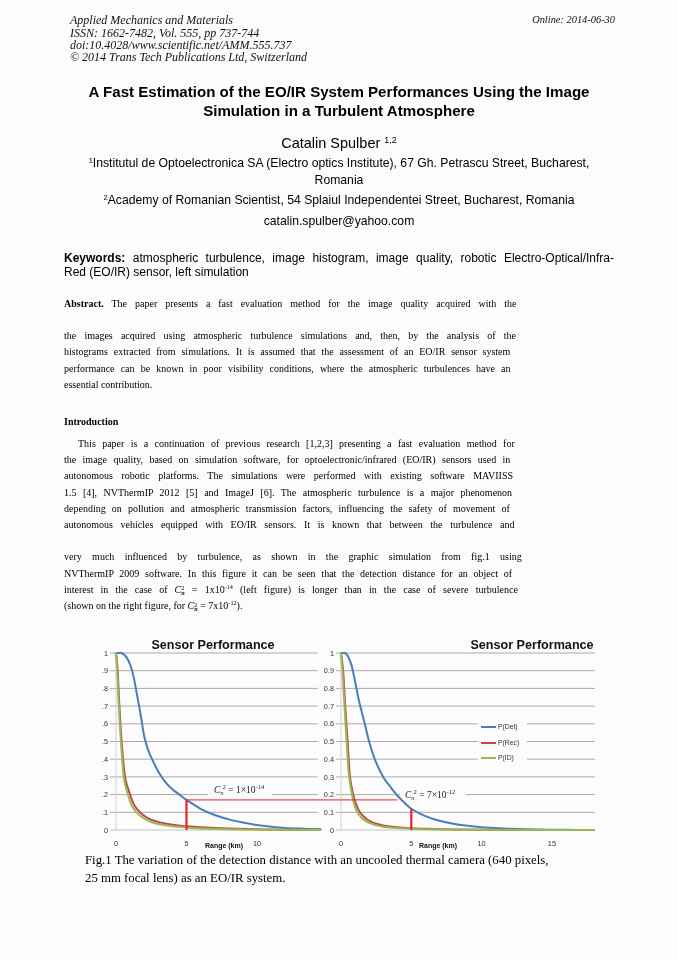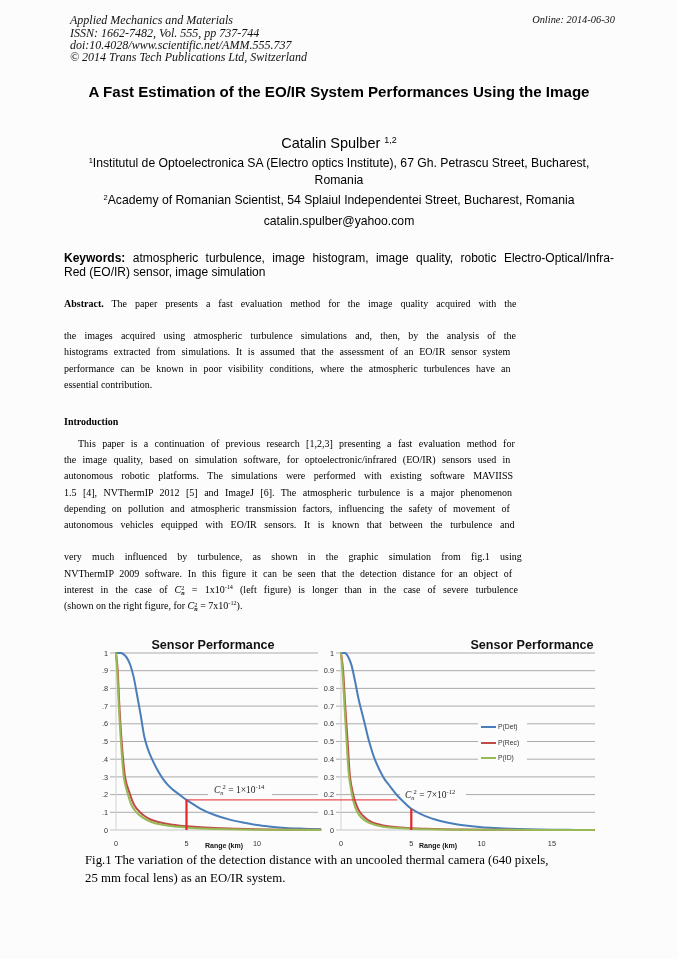--- a/index.html
+++ b/index.html
@@ -35,30 +35,31 @@
 
 <div id="page">
 
   <div class="abs hdr" style="top:14px">Applied Mechanics and Materials</div>
   <div class="abs hdr" style="top:26.5px">ISSN: 1662-7482, Vol. 555, pp 737-744</div>
   <div class="abs hdr" style="top:39px">doi:10.4028/www.scientific.net/AMM.555.737</div>
   <div class="abs hdr" style="top:51px">© 2014 Trans Tech Publications Ltd, Switzerland</div>
   <div class="abs hdr-right" style="top:14px">Online: 2014-06-30</div>
 
   <div class="abs title" style="top:81.5px">A Fast Estimation of the EO/IR System Performances Using the Image</div>
+  <div class="abs title" style="top:100.5px">Simulation in a Turbulent Atmosphere</div>
 
   <div class="abs ctr author" style="top:134px"><span>Catalin Spulber</span> <sup>1,2</sup></div>
 
   <div class="abs ctr aff" style="top:155px"><sup>1</sup><span>Institutul de Optoelectronica SA (Electro optics Institute), 67 Gh. Petrascu Street, Bucharest,</span></div>
   <div class="abs ctr aff" style="top:172px">Romania</div>
   <div class="abs ctr aff" style="top:192px"><sup>2</sup><span>Academy of Romanian Scientist, 54 Splaiul Independentei Street, Bucharest, Romania</span></div>
   <div class="abs ctr aff" style="top:213px">catalin.spulber@yahoo.com</div>
 
   <div class="abs kw just" style="top: 251px; word-spacing: 4.08008px;"><b>Keywords:</b> <span>atmospheric turbulence, image histogram, image quality, robotic Electro-Optical/Infra-</span></div>
-  <div class="abs kw" style="top:264.5px">Red (EO/IR) sensor, image simulation</div>
+  <div class="abs kw" style="top:264.5px">Red (EO/IR) sensor, left simulation</div>
 
   <div class="abs body just" style="top: 296px; word-spacing: 5.45424px;"><b>Abstract.</b> <span>The paper presents a fast evaluation method for the image quality acquired with the</span></div>
   <div class="abs body just" style="top: 328px; word-spacing: 5.69231px;">the images acquired using atmospheric turbulence simulations and, then, by the analysis of the</div>
   <div class="abs body just" style="top: 344px; word-spacing: 3.33371px;">histograms extracted from simulations. It is assumed that the assessment of an EO/IR sensor system</div>
   <div class="abs body just" style="top: 361px; word-spacing: 3.6226px;">performance can be known in poor visibility conditions, where the atmospheric turbulences have an</div>
   <div class="abs body" style="top:377px">essential contribution.</div>
 
   <div class="abs body" style="top:413.5px;font-weight:bold">Introduction</div>
   <div class="abs body just indent" style="top: 436px; word-spacing: 3.86272px;">This paper is a continuation of previous research [1,2,3] presenting a fast evaluation method for</div>
   <div class="abs body just" style="top: 452.2px; word-spacing: 3.875px;">the image quality, based on simulation software, for optoelectronic/infrared (EO/IR) sensors used in</div>

